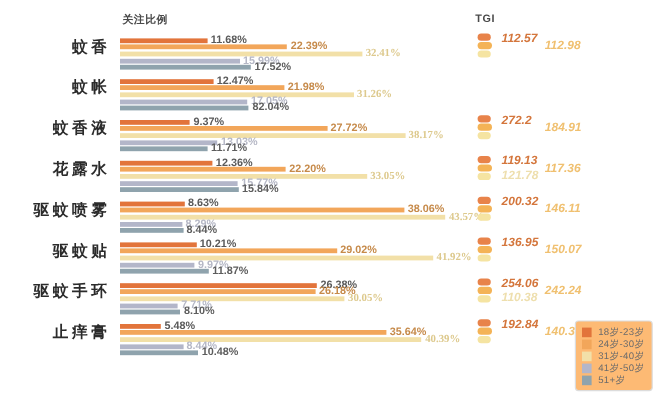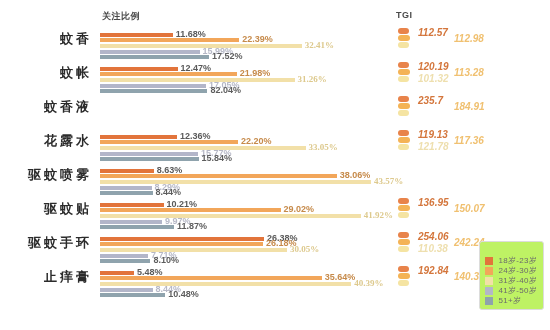--- a/index.html
+++ b/index.html
@@ -118,25 +118,25 @@
     font-weight:bold;
     white-space:nowrap;
   }
   .tgi-v.v0{top:3px;color:#d4763c;}
   .tgi-v.v1{top:9px;color:#f0c070;margin-left:36px;}
   .tgi-v.v2{top:15px;color:#eedfae;}
 
   
   .legend{
     position:absolute;
-    right:6px;bottom:20px;
-    background:#bef264;
+    right:6px;bottom:4px;
+    background:#fdba74;
     border:1px solid #dcdcdc;
     border-radius:3px;
-    padding:13px 6px 3px 5px;
+    padding:3px 6px 3px 5px;
   }
   .legend-item{
     display:flex;
     align-items:center;
     height:9px;
     margin:1px 0;
   }
   .legend-swatch{
     width:8px;height:8px;
     margin-right:5px;
@@ -179,43 +179,38 @@
       </div>
       <div class="row">
         <div class="cat-label">蚊帐</div>
         <div class="bars">
           <div class="bar-line s0"><span class="bar" style="width: 77.6px;"></span><span class="bar-val">12.47%</span></div>
           <div class="bar-line s1"><span class="bar" style="width: 136.8px;"></span><span class="bar-val">21.98%</span></div>
           <div class="bar-line s2"><span class="bar" style="width: 194.5px;"></span><span class="bar-val">31.26%</span></div>
           <div class="bar-line s3"><span class="bar" style="width: 106.1px;"></span><span class="bar-val">17.05%</span></div>
           <div class="bar-line s4"><span class="bar" style="width: 107.4px;"></span><span class="bar-val">82.04%</span></div>
         </div>
-        <div class="tgi">
-          <div class="tgi-icon">
-            <i></i>
-            <i></i>
-            <i></i>
-          </div>
-          <div class="tgi-vals">
-            <span class="tgi-v v0">120.19</span>
-            <span class="tgi-v v1">113.28</span>
-            <span class="tgi-v v2">101.32</span>
-          </div>
-        </div>
       </div>
       <div class="row">
         <div class="cat-label">蚊香液</div>
-        <div class="tgi">
-          <div class="tgi-icon">
-            <i></i>
-            <i></i>
-            <i></i>
-          </div>
-          <div class="tgi-vals">
-            <span class="tgi-v v0">235.7</span>
+        <div class="bars">
+          <div class="bar-line s0"><span class="bar" style="width: 58.3px;"></span><span class="bar-val">9.37%</span></div>
+          <div class="bar-line s1"><span class="bar" style="width: 172.5px;"></span><span class="bar-val">27.72%</span></div>
+          <div class="bar-line s2"><span class="bar" style="width: 237.5px;"></span><span class="bar-val">38.17%</span></div>
+          <div class="bar-line s3"><span class="bar" style="width: 81.1px;"></span><span class="bar-val">13.03%</span></div>
+          <div class="bar-line s4"><span class="bar" style="width: 72.9px;"></span><span class="bar-val">11.71%</span></div>
+        </div>
+        <div class="tgi">
+          <div class="tgi-icon">
+            <i></i>
+            <i></i>
+            <i></i>
+          </div>
+          <div class="tgi-vals">
+            <span class="tgi-v v0">272.2</span>
             <span class="tgi-v v1">184.91</span>
           </div>
         </div>
       </div>
       <div class="row">
         <div class="cat-label">花露水</div>
         <div class="bars">
           <div class="bar-line s0"><span class="bar" style="width: 76.9px;"></span><span class="bar-val">12.36%</span></div>
           <div class="bar-line s1"><span class="bar" style="width: 138.1px;"></span><span class="bar-val">22.20%</span></div>
           <div class="bar-line s2"><span class="bar" style="width: 205.6px;"></span><span class="bar-val">33.05%</span></div>
@@ -237,20 +232,31 @@
       </div>
       <div class="row">
         <div class="cat-label">驱蚊喷雾</div>
         <div class="bars">
           <div class="bar-line s0"><span class="bar" style="width: 53.7px;"></span><span class="bar-val">8.63%</span></div>
           <div class="bar-line s1"><span class="bar" style="width: 236.8px;"></span><span class="bar-val">38.06%</span></div>
           <div class="bar-line s2"><span class="bar" style="width: 271.1px;"></span><span class="bar-val">43.57%</span></div>
           <div class="bar-line s3"><span class="bar" style="width: 51.6px;"></span><span class="bar-val">8.29%</span></div>
           <div class="bar-line s4"><span class="bar" style="width: 52.5px;"></span><span class="bar-val">8.44%</span></div>
         </div>
+        <div class="tgi">
+          <div class="tgi-icon">
+            <i></i>
+            <i></i>
+            <i></i>
+          </div>
+          <div class="tgi-vals">
+            <span class="tgi-v v0">200.32</span>
+            <span class="tgi-v v1">146.11</span>
+          </div>
+        </div>
       </div>
       <div class="row">
         <div class="cat-label">驱蚊贴</div>
         <div class="bars">
           <div class="bar-line s0"><span class="bar" style="width: 63.5px;"></span><span class="bar-val">10.21%</span></div>
           <div class="bar-line s1"><span class="bar" style="width: 180.6px;"></span><span class="bar-val">29.02%</span></div>
           <div class="bar-line s2"><span class="bar" style="width: 260.8px;"></span><span class="bar-val">41.92%</span></div>
           <div class="bar-line s3"><span class="bar" style="width: 62px;"></span><span class="bar-val">9.97%</span></div>
           <div class="bar-line s4"><span class="bar" style="width: 73.9px;"></span><span class="bar-val">11.87%</span></div>
         </div>

